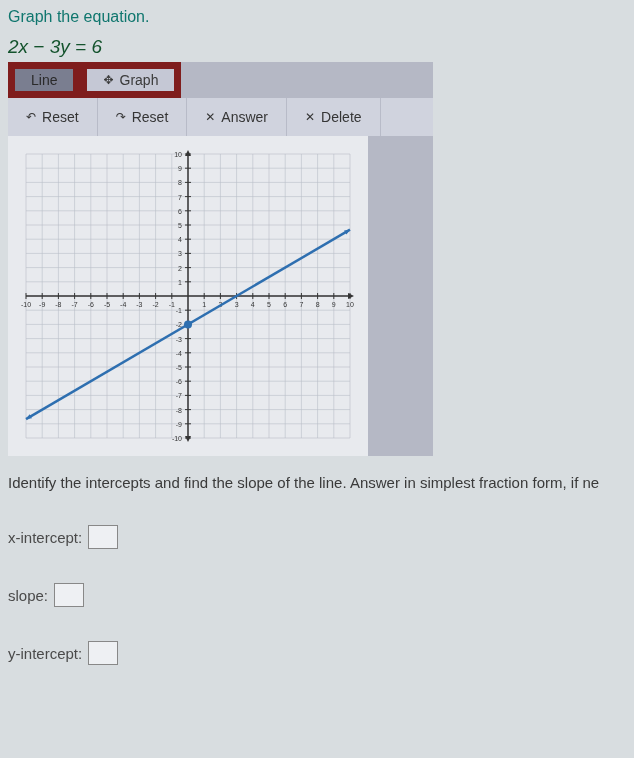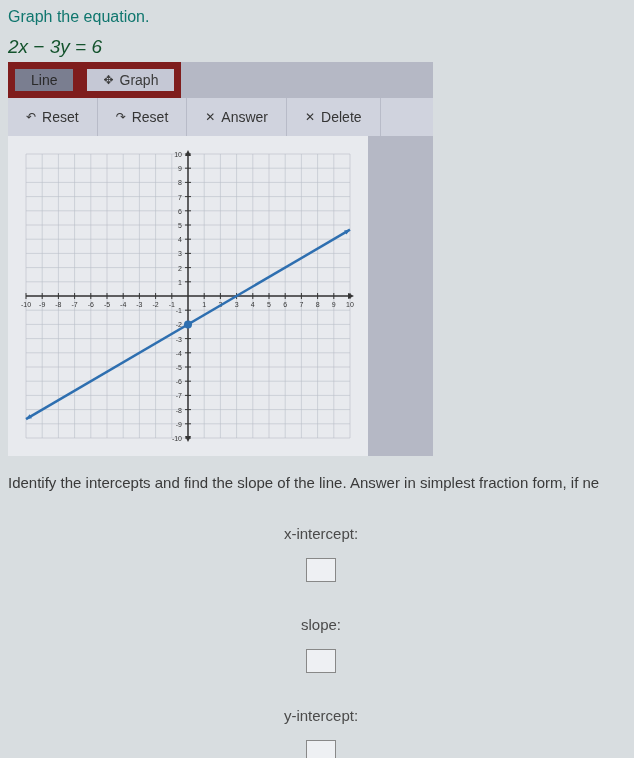--- a/index.html
+++ b/index.html
@@ -77,24 +77,23 @@
     .instruction {
       margin-top: 18px;
       font-size: 15px;
       color: #3a3a3a;
       padding-right: 20px;
     }
     .answer-row {
       margin-top: 34px;
       display: flex;
       align-items: center;
-      gap: 16px;
+      gap: 6px;
       font-size: 15px;
       color: #4a4a4a;
-      flex-direction: column;
     }
     .answer-box {
       width: 30px;
       height: 24px;
       border: 1px solid #888;
       background: #eef0f3;
     }
   </style>
 </head>
 <body>

